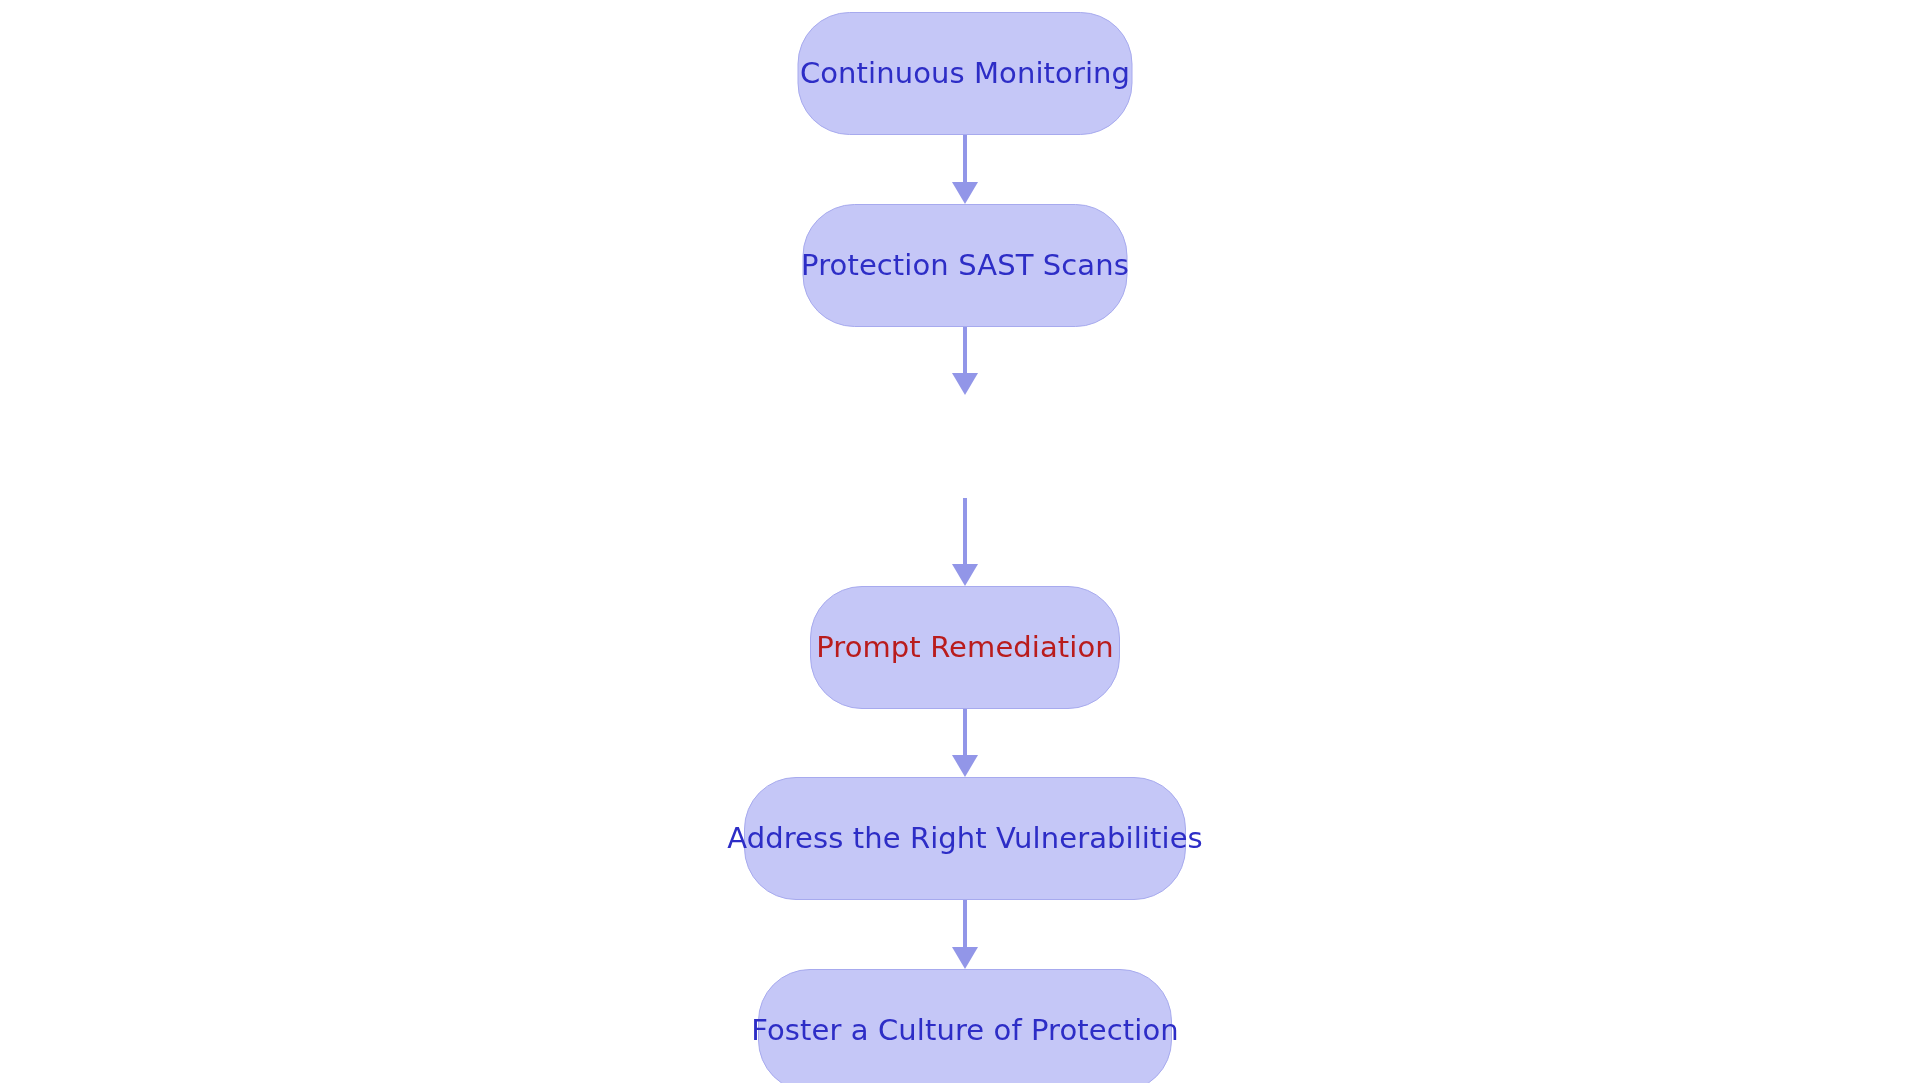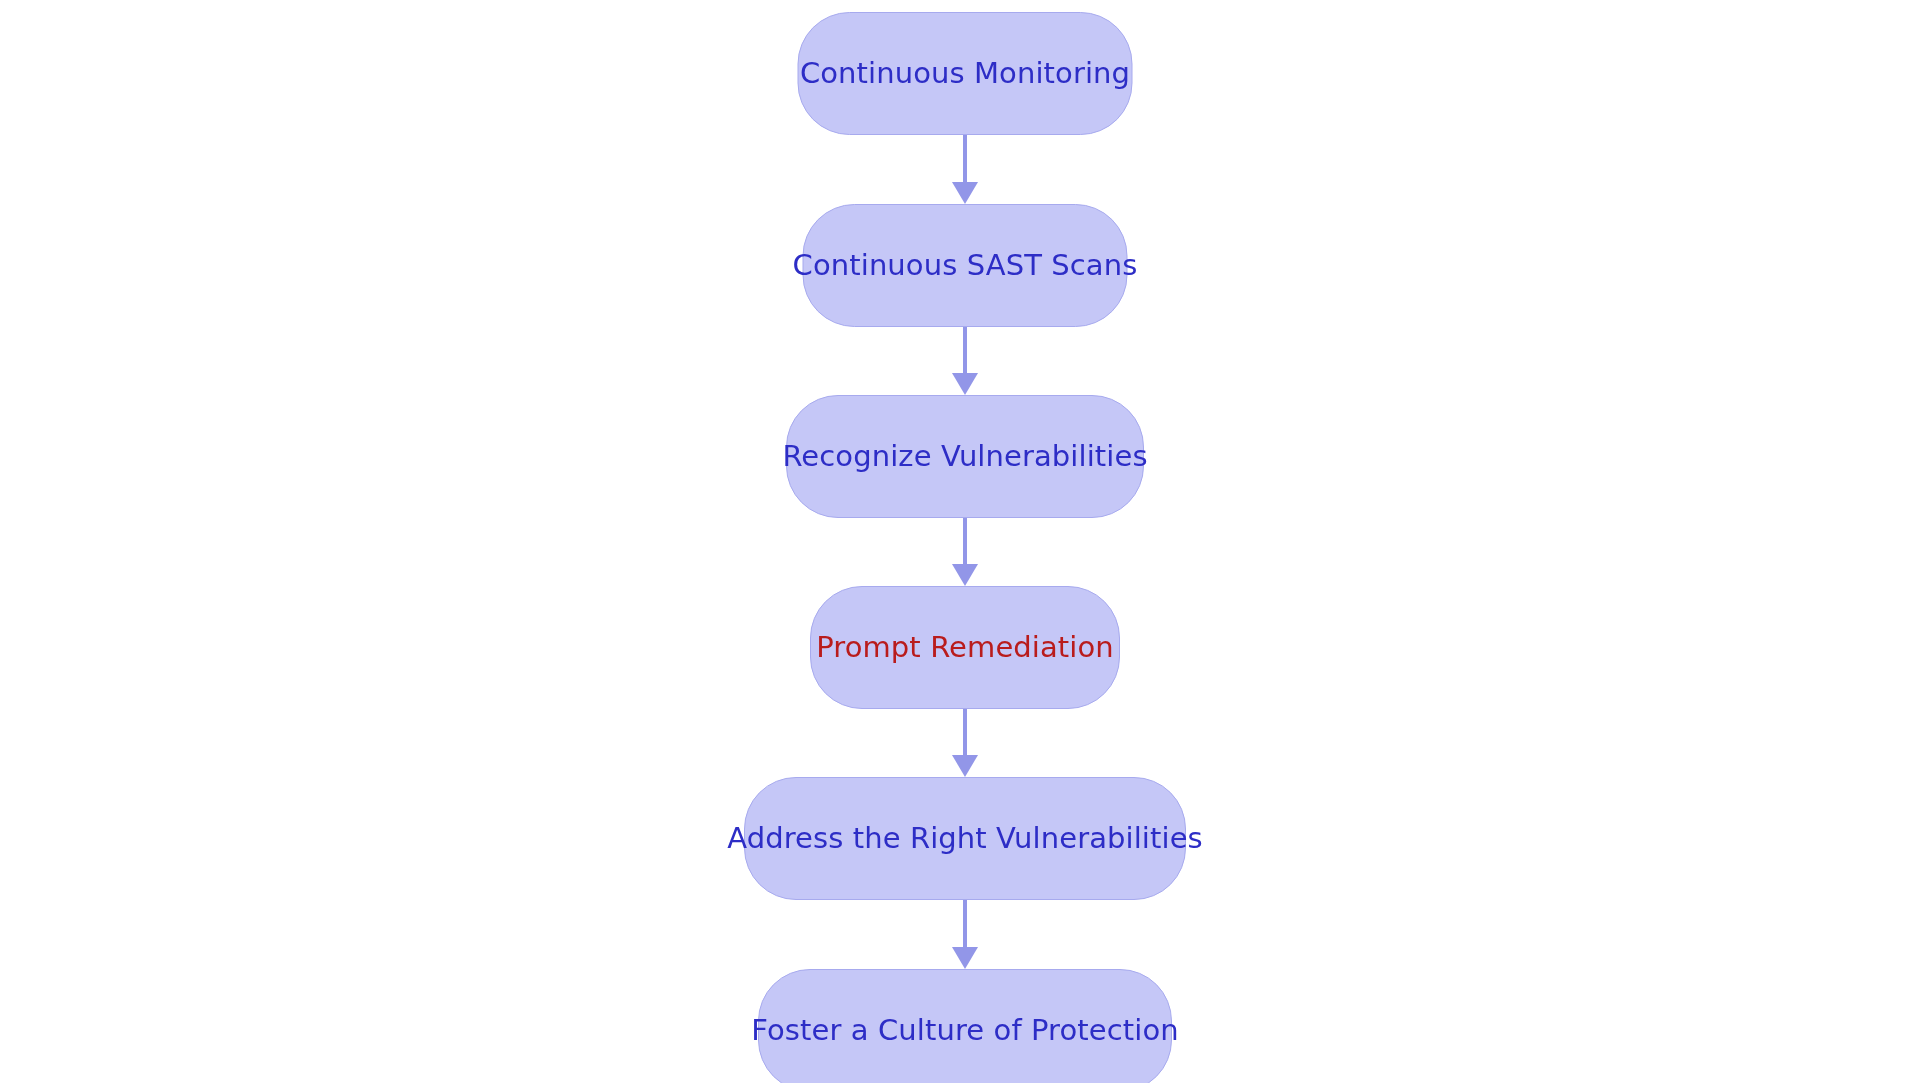--- a/index.html
+++ b/index.html
@@ -93,24 +93,21 @@
       <div class="edge-arrowhead" style="border-top-color: rgb(146, 150, 232);"></div>
     </div>
     <div class="flow-edge" style="left: 965px; top: 880px; height: 89px;">
       <div class="edge-line" style="height: 69px; background: rgb(146, 150, 232);"></div>
       <div class="edge-arrowhead" style="border-top-color: rgb(146, 150, 232);"></div>
     </div>
     <div class="flow-node" style="left: 965px; top: 12px; width: 335px; background: rgb(197, 199, 247); border-color: rgb(167, 170, 238);">
       <span class="node-label" style="color: rgb(45, 45, 198);">Continuous Monitoring</span>
     </div>
     <div class="flow-node" style="left: 965px; top: 204px; width: 325px; background: rgb(197, 199, 247); border-color: rgb(167, 170, 238);">
-      <span class="node-label" style="color: rgb(45, 45, 198);">Continuous SAST Scans</span>
-    </div>
-    <div class="flow-node" style="left: 965px; top: 395px; width: 358px; background: rgb(197, 199, 247); border-color: rgb(167, 170, 238);">
-      <span class="node-label" style="color: rgb(45, 45, 198);">Recognize Vulnerabilities</span>
+      <span class="node-label" style="color: rgb(45, 45, 198);">Protection SAST Scans</span>
     </div>
     <div class="flow-node" style="left: 965px; top: 586px; width: 310px; background: rgb(197, 199, 247); border-color: rgb(167, 170, 238);">
       <span class="node-label" style="color: #b91c1c;">Prompt Remediation</span>
     </div>
     <div class="flow-node" style="left: 965px; top: 777px; width: 442px; background: rgb(197, 199, 247); border-color: rgb(167, 170, 238);">
       <span class="node-label" style="color: rgb(45, 45, 198);">Address the Right Vulnerabilities</span>
     </div>
     <div class="flow-node" style="left: 965px; top: 969px; width: 414px; background: rgb(197, 199, 247); border-color: rgb(167, 170, 238);">
       <span class="node-label" style="color: rgb(45, 45, 198);">Foster a Culture of Protection</span>
     </div>

